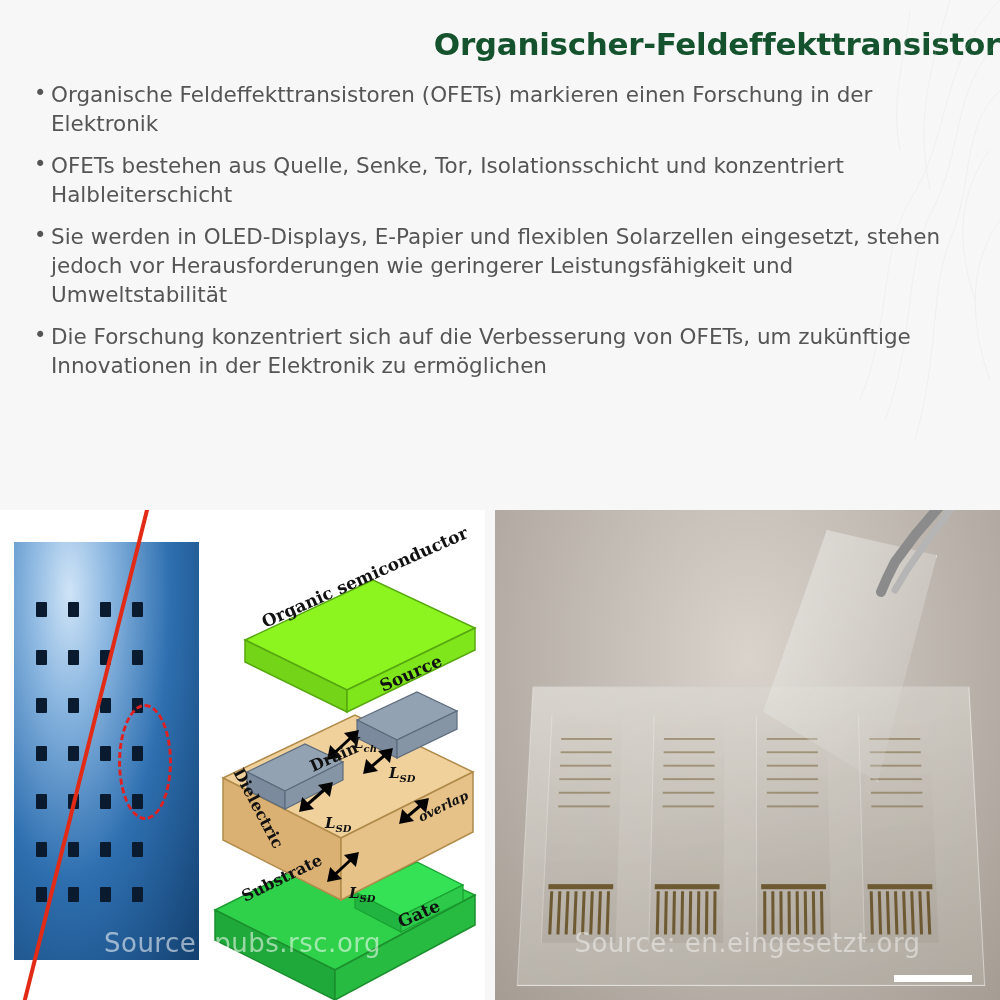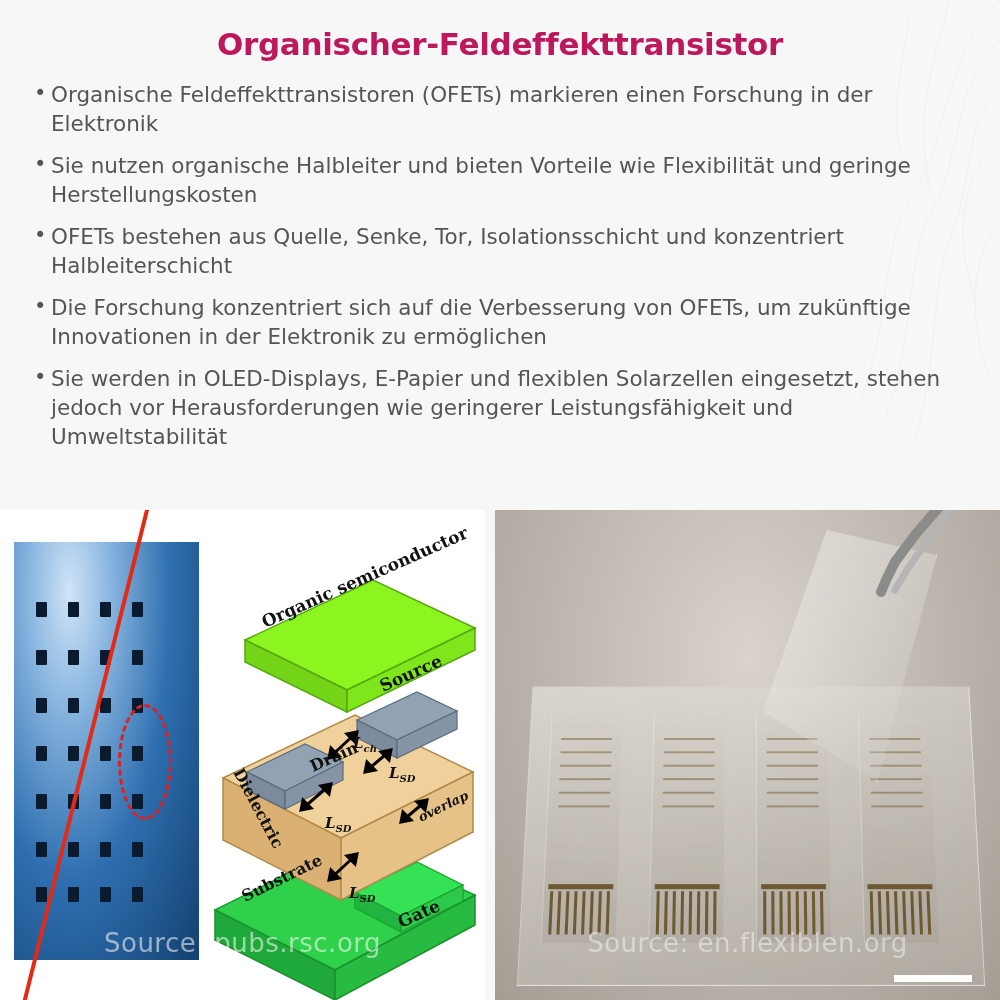--- a/index.html
+++ b/index.html
@@ -27,23 +27,23 @@
   }
 
   .page {
     position: relative;
     width: 1000px;
     height: 1000px;
     box-sizing: border-box;
   }
 
   .title {
-    text-align: center;
+    text-align: right;
     font-size: 31px;
-    color: #be185d;
+    color: #14532d;
     font-weight: 600;
     letter-spacing: -0.3px;
     padding-top: 26px;
     padding-bottom: 8px;
   }
 
   .bullets {
     margin: 0;
     padding: 10px 46px 0 34px;
     list-style: none;
@@ -267,24 +267,23 @@
       <path d="M290 150 C260 190 255 240 275 300"></path>
       <path d="M300 220 C270 260 268 320 290 380"></path>
       <path d="M210 10 C205 60 190 100 200 150"></path>
     </g>
   </svg>
 
   <div class="title">Organischer-Feldeffekttransistor</div>
 
   <ul class="bullets">
     <li>Organische Feldeffekttransistoren (OFETs) markieren einen Forschung in der Elektronik</li>
-    <li>Sie nutzen organische Halbleiter und bieten Vorteile wie Flexibilität und geringe Herstellungskosten</li>
     <li>OFETs bestehen aus Quelle, Senke, Tor, Isolationsschicht und konzentriert Halbleiterschicht</li>
+    <li>Sie werden in OLED-Displays, E-Papier und flexiblen Solarzellen eingesetzt, stehen jedoch vor Herausforderungen wie geringerer Leistungsfähigkeit und Umweltstabilität</li>
     <li>Die Forschung konzentriert sich auf die Verbesserung von OFETs, um zukünftige Innovationen in der Elektronik zu ermöglichen</li>
-    <li>Sie werden in OLED-Displays, E-Papier und flexiblen Solarzellen eingesetzt, stehen jedoch vor Herausforderungen wie geringerer Leistungsfähigkeit und Umweltstabilität</li>
   </ul>
 
   <div class="images-row">
 
     <div class="img-left">
 
       <div class="finger-photo">
         <div class="chipfield">
           <div class="chip" style="left:0px;  top:0px;"></div>
           <div class="chip" style="left:32px; top:0px;"></div>
@@ -490,17 +489,17 @@
 
       <div class="film-peel"></div>
 
       <svg class="tweezer" viewBox="0 0 160 120">
         <path d="M150 0 L120 35 L100 62 L92 78 L86 92" stroke="#8b8b8b" stroke-width="10" fill="none" stroke-linecap="round"></path>
         <path d="M158 6 L130 44 L112 70 L100 90" stroke="#b5b5b5" stroke-width="7" fill="none" stroke-linecap="round"></path>
       </svg>
 
       <div class="scalebar"></div>
 
-      <div class="watermark">Source: en.flexiblen.org</div>
+      <div class="watermark">Source: en.eingesetzt.org</div>
     </div>
 
   </div>
 </div>
 
 </body></html>

